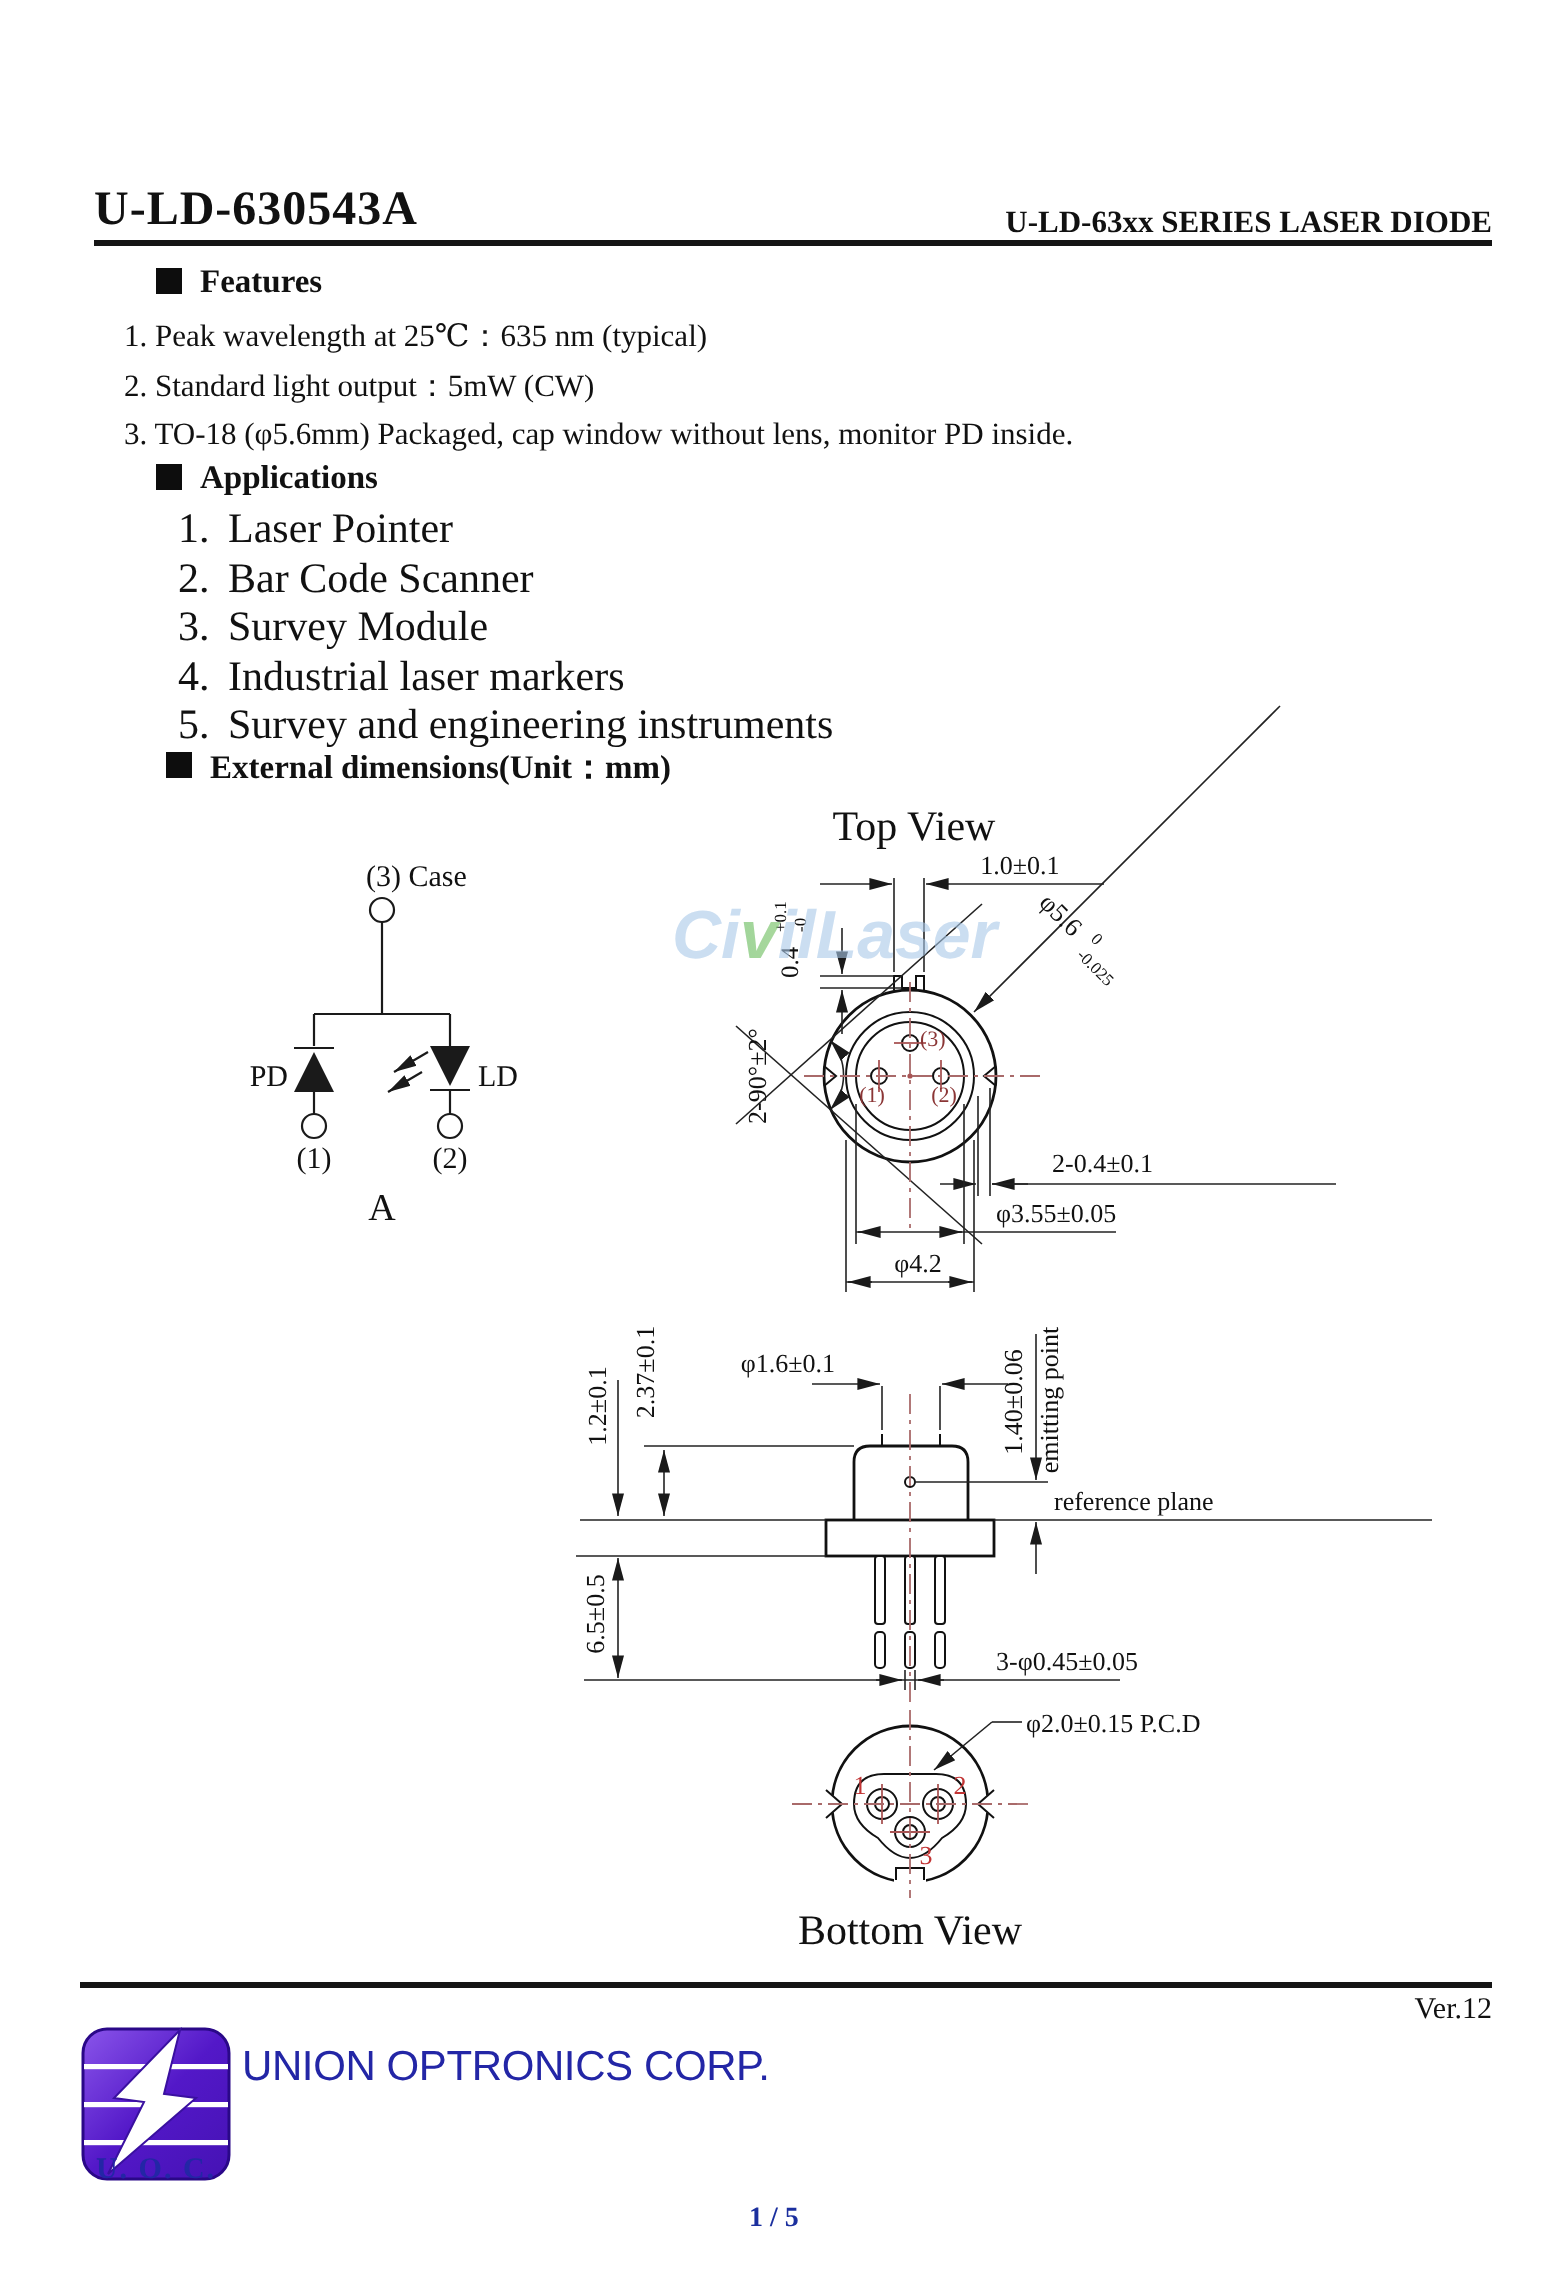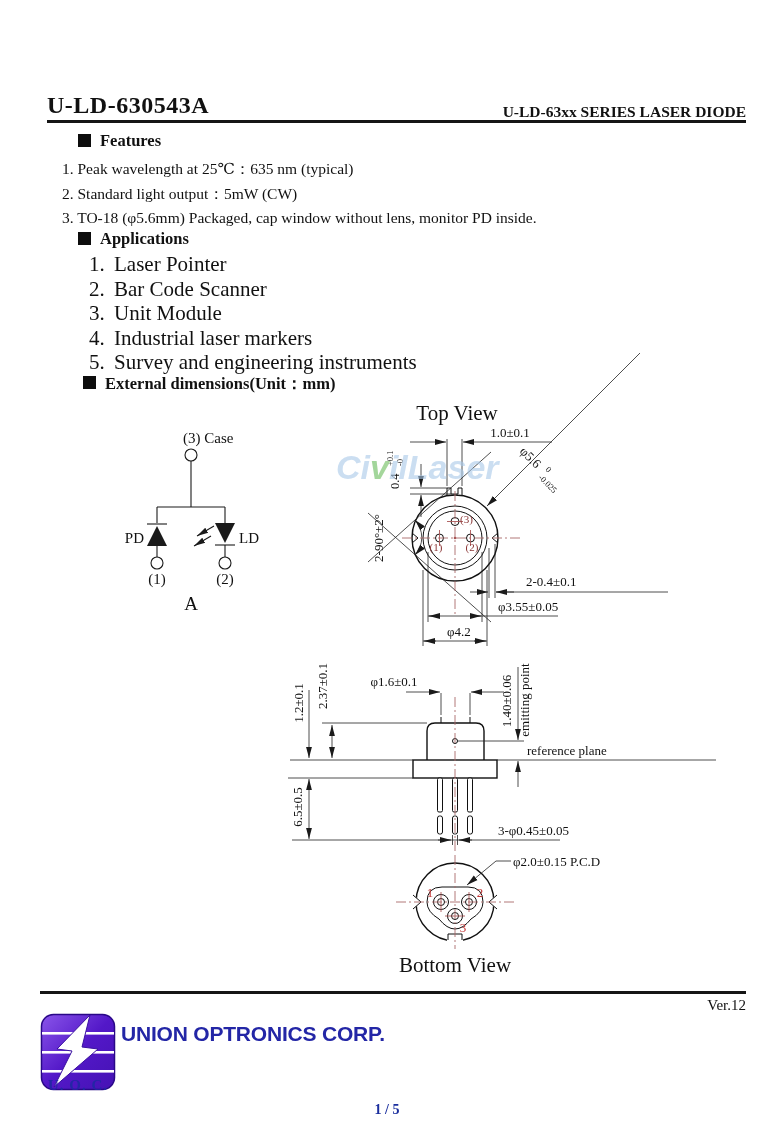--- a/index.html
+++ b/index.html
@@ -9,21 +9,21 @@
   .part-number{left:47px;top:92px;font-size:24px;font-weight:bold;letter-spacing:.5px;}
   .series-title{right:38px;top:103px;font-size:15.5px;font-weight:bold;}
   .rule{background:#151515;}
   .sec-head{display:flex;align-items:flex-start;font-size:16.5px;font-weight:bold;margin-left:32px;}
   .sq{width:13px;height:13px;background:#0d0d0d;margin:3px 9px 0 0;flex:0 0 auto;}
   .feat-items{left:62px;top:157px;font-size:15.5px;line-height:24.6px;}
   .app-items{left:65px;top:252px;font-size:21px;line-height:24.6px;margin-left:24px;}
   .app-row .num{display:inline-block;width:25px;}
   .ver{right:38px;top:997px;font-size:15px;}
   .company{left:121px;top:1022px;font-family:"Liberation Sans",sans-serif;font-size:21px;
-           font-weight:bold;color:#2326a6;letter-spacing:-.2px;}
+           font-weight:normal;color:#2326a6;letter-spacing:-.2px;}
   .uoc{left:36px;top:1077px;width:84px;text-align:center;font-size:15px;font-weight:bold;
        color:#2326a6;letter-spacing:1px;}
   .page-num{left:347px;top:1102px;width:80px;text-align:center;font-size:14px;
             font-weight:bold;color:#1b2f9e;}
   svg text{font-family:"Liberation Serif","DejaVu Serif",serif;}
   .dl{stroke:#222;stroke-width:.8;fill:none}
   .ol{stroke:#111;stroke-width:1.4;fill:none}
   .olw{stroke:#111;stroke-width:1.4;fill:#fff}
   .ol2{stroke:#111;stroke-width:1;fill:none}
   .ol2w{stroke:#111;stroke-width:1;fill:#fff}
@@ -59,21 +59,21 @@
     <div>3. TO-18 (φ5.6mm) Packaged, cap window without lens, monitor PD inside.</div>
   </div>
 
   <div class="abs sec-head" style="left:46px;top:229px;">
     <span class="sq"></span>
     <span>Applications</span>
   </div>
   <div class="abs app-items">
     <div class="app-row"><span class="num">1.</span><span>Laser Pointer</span></div>
     <div class="app-row"><span class="num">2.</span><span>Bar Code Scanner</span></div>
-    <div class="app-row"><span class="num">3.</span><span>Unit Module</span></div>
+    <div class="app-row"><span class="num">3.</span><span>Survey Module</span></div>
     <div class="app-row"><span class="num">4.</span><span>Industrial laser markers</span></div>
     <div class="app-row"><span class="num">5.</span><span>Survey and engineering instruments</span></div>
   </div>
 
   <div class="abs sec-head" style="left:51px;top:373px;">
     <span class="sq"></span>
     <span>External dimensions(Unit：mm)</span>
   </div>
 
   <svg class="abs" style="left:0;top:0;" width="784" height="1146" viewBox="0 0 784 1146">

